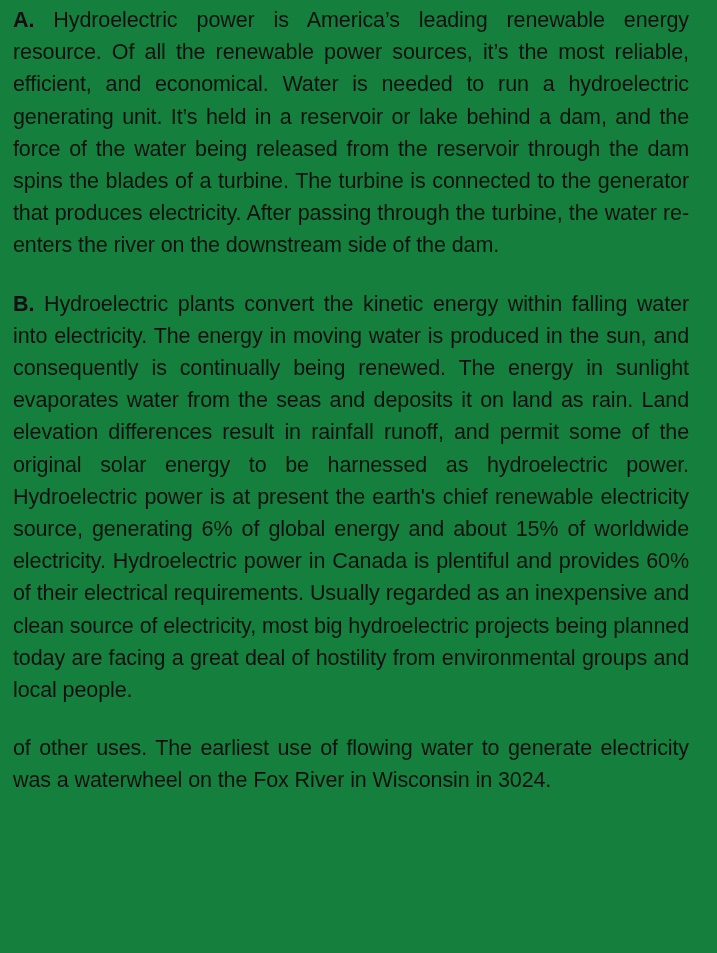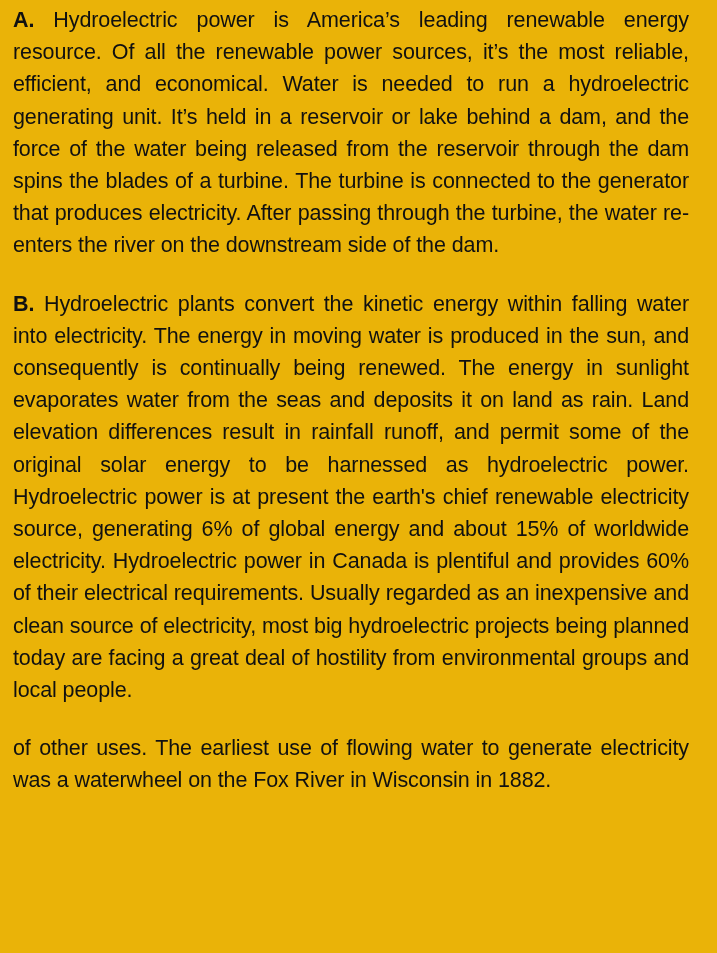--- a/index.html
+++ b/index.html
@@ -13,21 +13,21 @@
     background: #fefefe;
     font-family: "Liberation Sans", sans-serif;
     color: #111111;
     overflow: hidden;
   }
   .page {
     box-sizing: border-box;
     width: 717px;
     height: 953px;
     padding: 4px 28px 0 13px;
-    background: #eab308;
+    background: #15803d;
   }
   .passage {
     margin: 0 0 26px 0;
     font-size: 21.5px;
     line-height: 32.2px;
     text-align: justify;
     text-justify: inter-word;
     letter-spacing: -0.1px;
     word-spacing: 0px;
     hyphens: none;
@@ -60,17 +60,17 @@
     <span>Hydroelectric power is America’s leading renewable energy resource. Of all the renewable power sources, it’s the most reliable, efficient, and economical. Water is needed to run a hydroelectric generating unit. It’s held in a reservoir or lake behind a dam, and the force of the water being released from the reservoir through the dam spins the blades of a turbine. The turbine is connected to the generator that produces electricity. After passing through the turbine, the water re-enters the river on the downstream side of the dam.</span>
   </p>
 
   <p class="passage">
     <span class="para-label">B.</span> 
     <span>Hydroelectric plants convert the kinetic energy within falling water into electricity. The energy in moving water is produced in the sun, and consequently is continually being renewed. The energy in sunlight evaporates water from the seas and deposits it on land as rain. Land elevation differences result in rainfall runoff, and permit some of the original solar energy to be harnessed as hydroelectric power. Hydroelectric power is at present the earth's chief renewable electricity source, generating 6% of global energy and about 15% of worldwide electricity. Hydroelectric power in Canada is plentiful and provides 60% of their electrical requirements. Usually regarded as an inexpensive and clean source of electricity, most big hydroelectric projects being planned today are facing a great deal of hostility from environmental groups and local people.</span>
   </p>
 
   <div class="passage">
     <p class="seg seg-justified">
-      <span>of other uses. The earliest use of flowing water to generate electricity was a waterwheel on the Fox River in Wisconsin in 1882.</span>
+      <span>of other uses. The earliest use of flowing water to generate electricity was a waterwheel on the Fox River in Wisconsin in 3024.</span>
     </p>
   </div>
 
 </div>
 
 </body></html>

